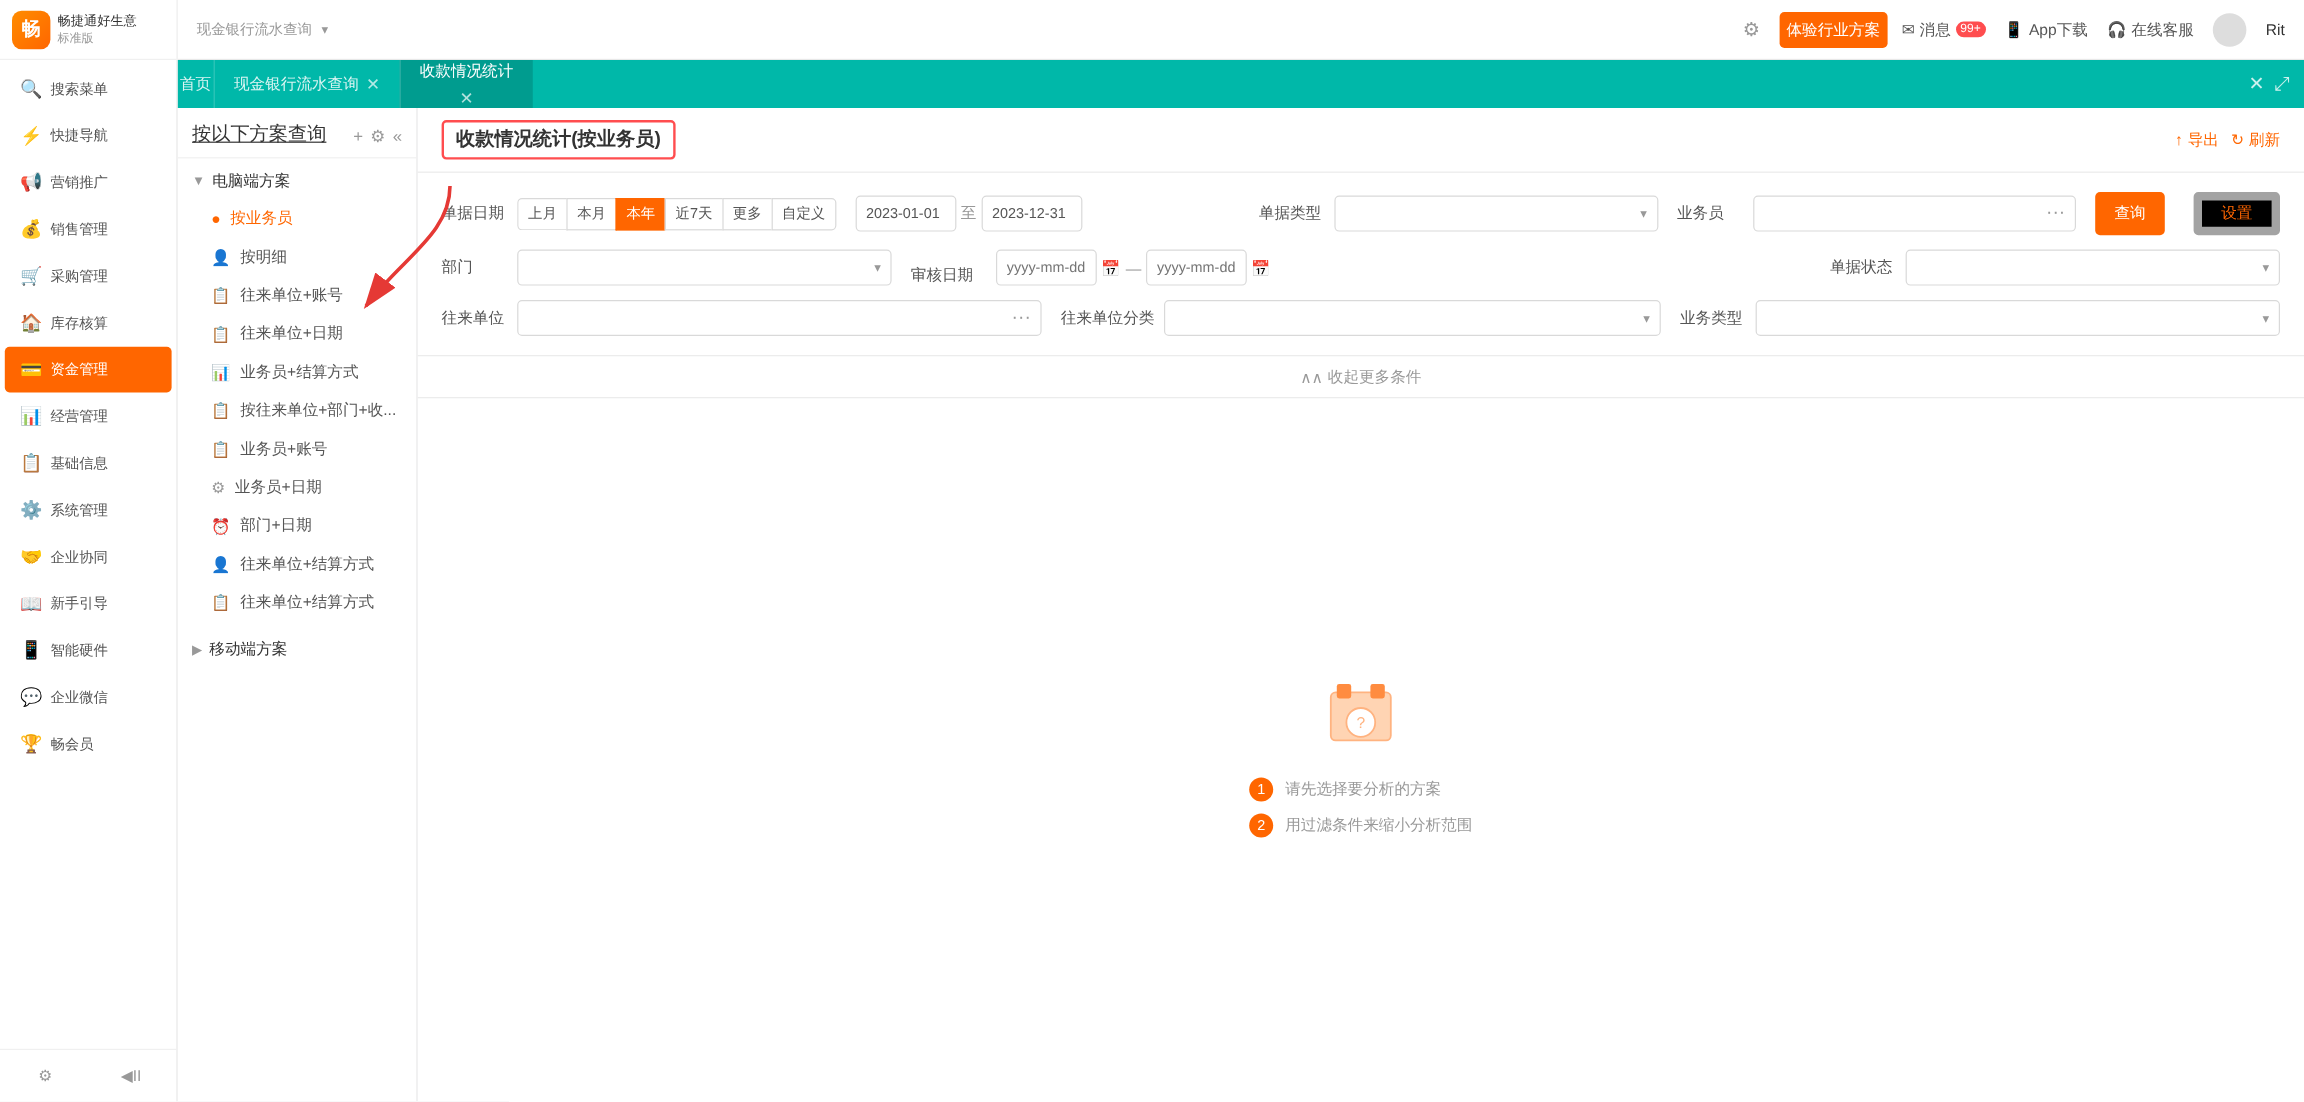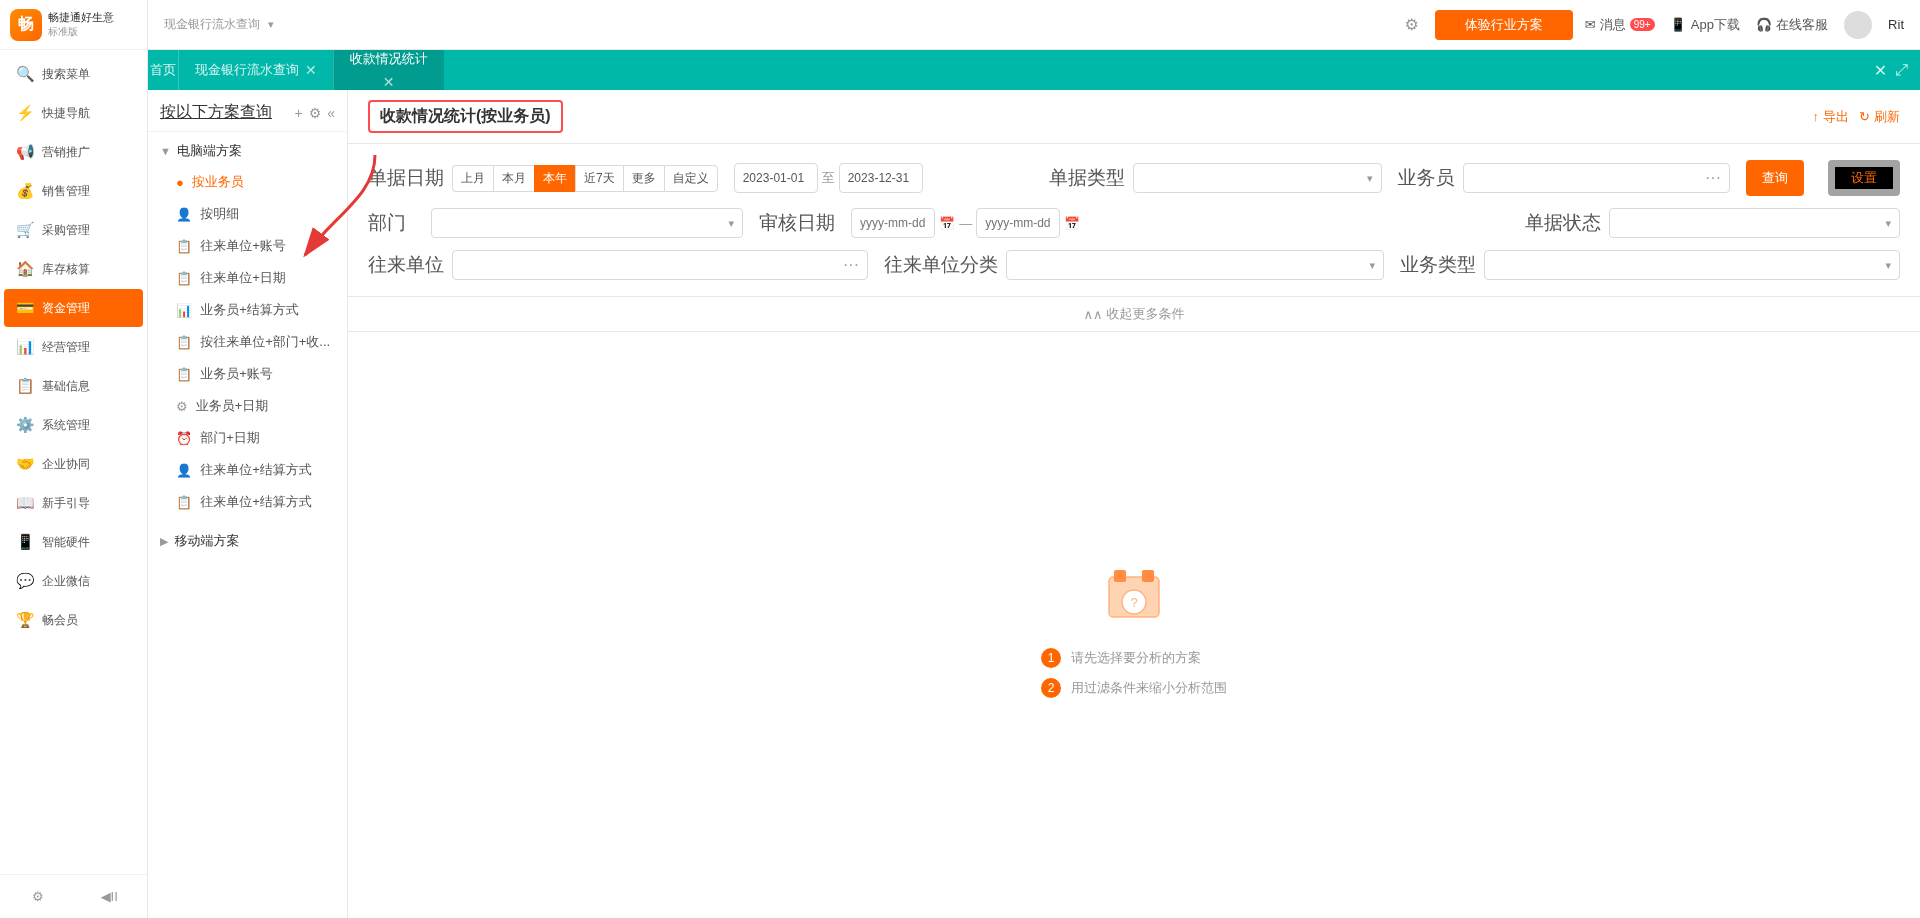--- a/index.html
+++ b/index.html
@@ -67,21 +67,21 @@
       border-bottom: 1px solid #e8e8e8;
       gap: 12px;
     }
     .breadcrumb-area { display: flex; align-items: center; gap: 8px; flex: 1; }
     .breadcrumb-text { color: #999; font-size: 12px; }
     .dropdown-arrow { color: #999; font-size: 11px; }
     .gear-btn { background: none; border: none; cursor: pointer; color: #999; font-size: 16px; padding: 4px; }
 
     .trial-btn {
       background: #ff6600; color: white; border: none; border-radius: 4px;
-      padding: 6px 30px; cursor: pointer; font-size: 13px;
+      padding: 6px 6px; cursor: pointer; font-size: 13px;
     }
 
     .header-right { display: flex; align-items: center; gap: 16px; }
     .header-icon-btn { display: flex; align-items: center; gap: 4px; color: #555; cursor: pointer; font-size: 12px; }
     .badge-red {
       background: #ff4d4f; color: white; border-radius: 10px;
       font-size: 10px; padding: 1px 4px; min-width: 18px; text-align: center;
     }
     .user-avatar { width: 28px; height: 28px; background: #ddd; border-radius: 50%; }
 
@@ -189,21 +189,21 @@
     .filter-row {
       display: flex; align-items: center;
       gap: 16px;
       margin-bottom: 12px;
     }
     .filter-row:last-child { margin-bottom: 0; }
     .filter-item {
       display: flex; align-items: center; gap: 8px;
       flex: 1;
     }
-    .filter-label { color: #555; font-size: 19px; white-space: nowrap; min-width: 55px; }
+    .filter-label { color: #555; font-size: 13px; white-space: nowrap; min-width: 55px; }
 
     
     .date-filter-group { display: flex; align-items: center; gap: 0; }
     .date-btn {
       padding: 4px 8px; border: 1px solid #d9d9d9; background: white;
       cursor: pointer; font-size: 12px; color: #555;
       border-right: none;
     }
     .date-btn:first-child { border-radius: 4px 0 0 4px; }
     .date-btn:last-child { border-radius: 0 4px 4px 0; border-right: 1px solid #d9d9d9; }
@@ -530,21 +530,21 @@
 
         <div class="filter-row">
           <div class="filter-item">
             <span class="filter-label">部门</span>
             <div class="select-container">
               <span class="select-placeholder"></span>
               <span class="chevron-down">▾</span>
             </div>
           </div>
 
-          <div class="filter-item" style="flex:2;">
+          <div class="filter-item" style="flex:2;align-items:flex-end;">
             <span class="filter-label">审核日期</span>
             <div class="date-range">
               <input class="date-input" type="text" placeholder="yyyy-mm-dd" style="">
               <span class="date-cal-icon">📅</span>
               <span class="date-separator">—</span>
               <input class="date-input" type="text" placeholder="yyyy-mm-dd" style="">
               <span class="date-cal-icon">📅</span>
             </div>
           </div>
 

